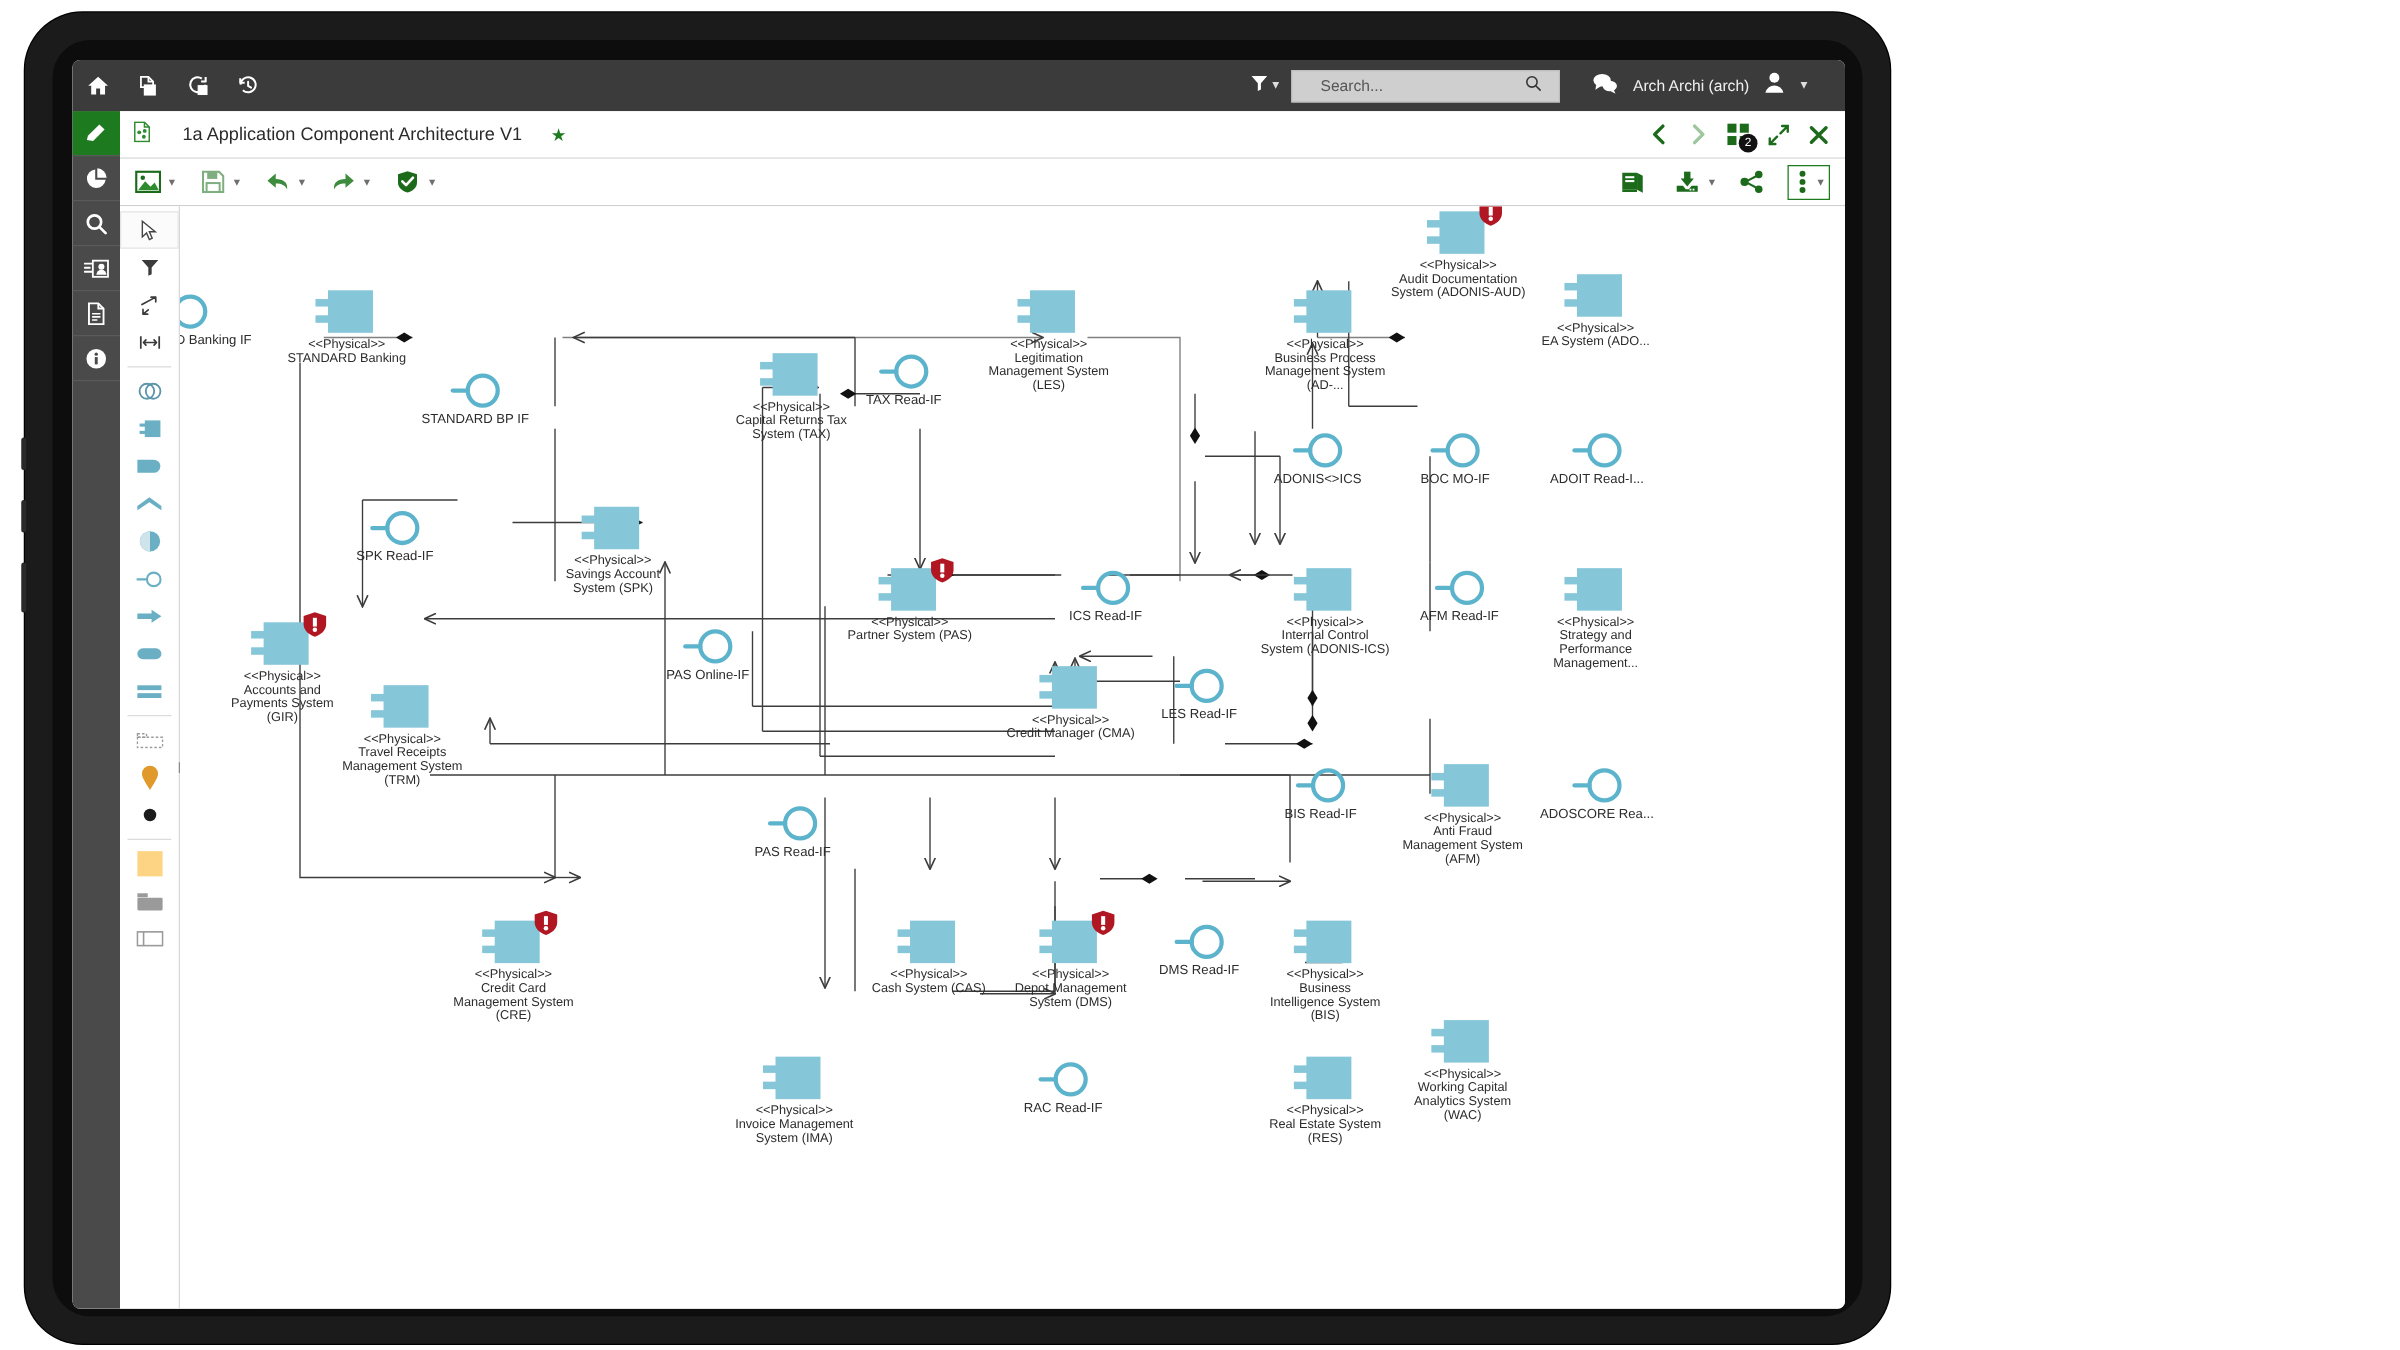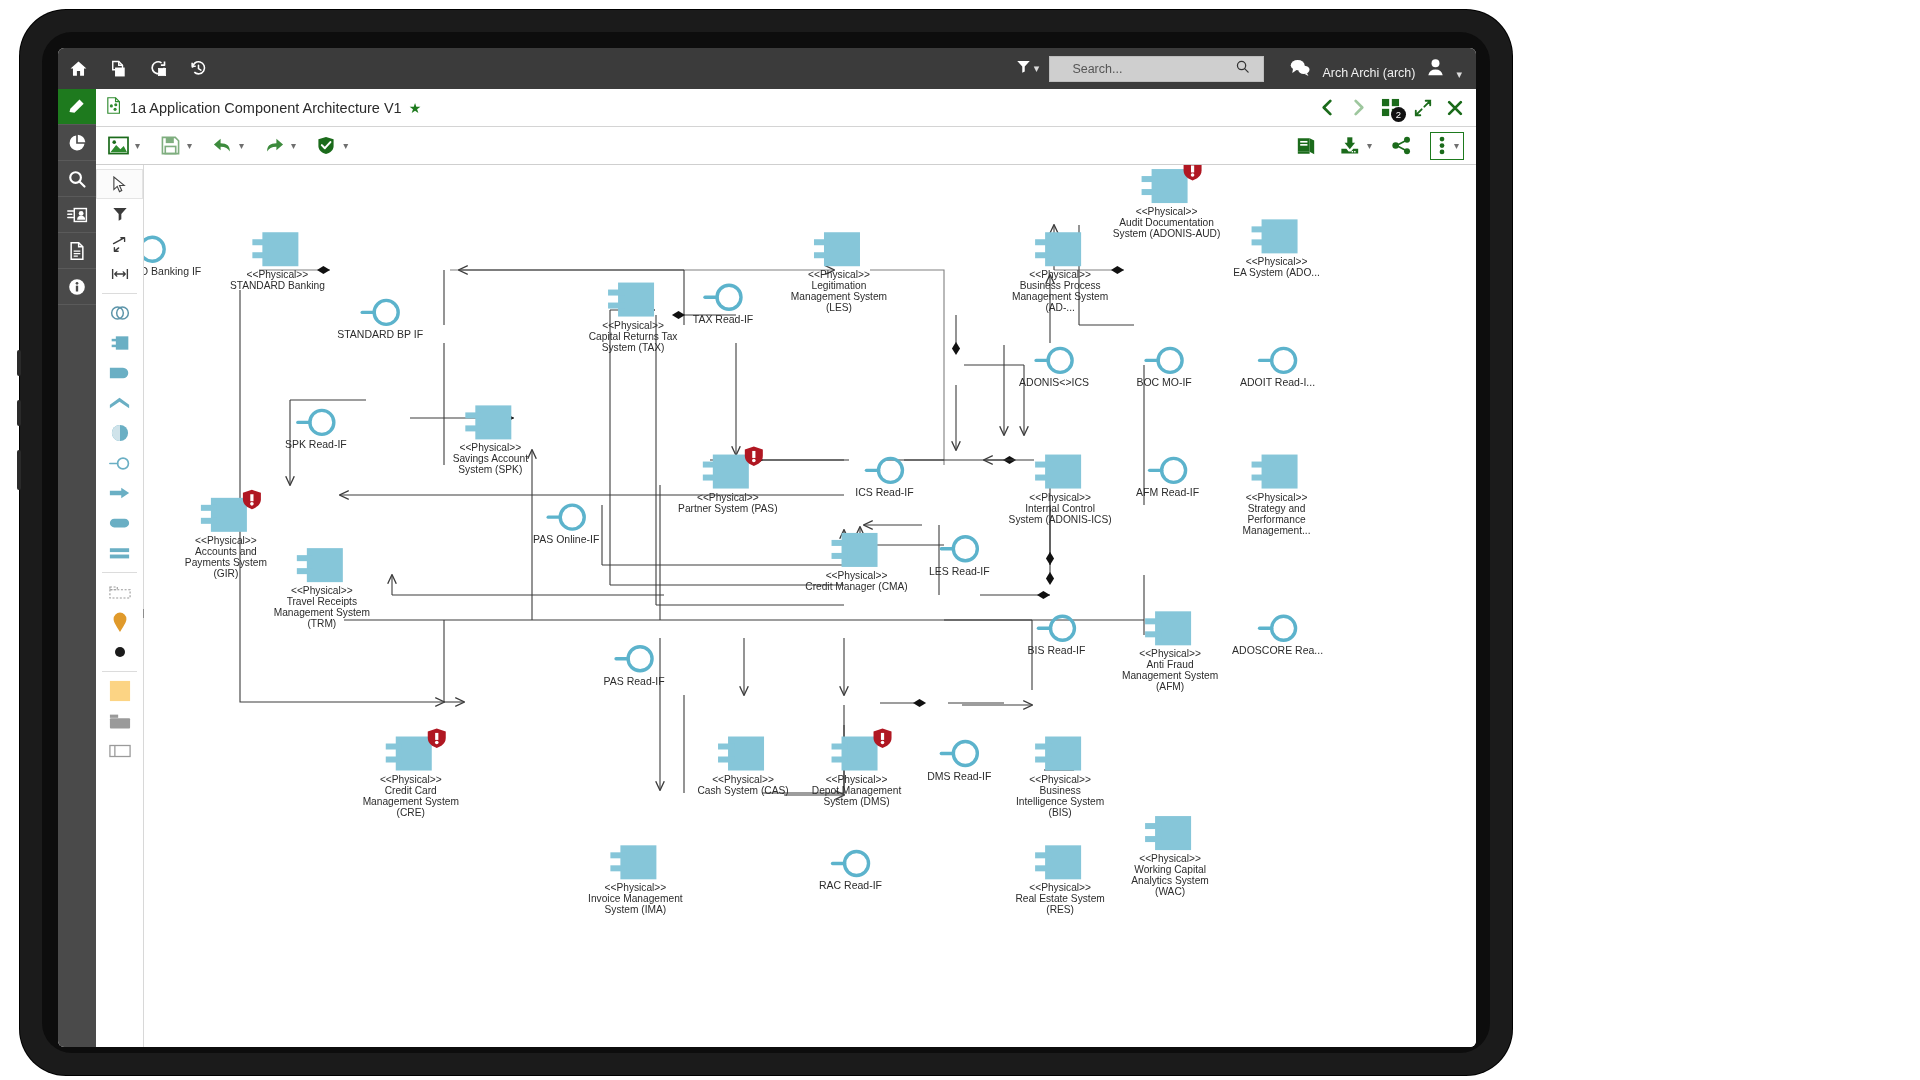--- a/index.html
+++ b/index.html
@@ -77,22 +77,22 @@
     border: 1px solid #bdbdbd;
   }
   #searchbox input {
     flex: 1 1 auto;
     border: none; outline: none; background: transparent;
     font-family: "Liberation Sans", sans-serif;
     font-size: 12.5px; color: #333;
   }
   #searchbox input::placeholder { color: #565656; }
   #topbar-right {
-    display: flex; align-items: flex-end; gap: 12px;
-    padding: 0 14px 0 26px; color: #fff;
+    display: flex; align-items: center; gap: 12px;
+    padding: 0 30px 0 26px; color: #fff;
   }
   #user-name { font-size: 12.5px; color: #f0f0f0; white-space: nowrap; }
 
   
   #left-rail {
     position: absolute; left: 0; top: 41px;
     width: 38px; height: 958px;
     background: #4a4a4a;
   }
   .rail-item {
@@ -104,20 +104,21 @@
   .rail-item.active { background: #1e7a1e; }
 
   
   #doc-bar {
     position: absolute; left: 38px; top: 41px;
     width: 1380px; height: 38px;
     background: #ffffff;
     border-bottom: 1px solid #d4d4d4;
     display: flex; align-items: center;
     padding: 0 12px 0 10px;
+    gap: 16px;
   }
   #doc-title {
     font-size: 14.5px; color: #2b2b2b;
     margin-left: 8px; white-space: nowrap;
   }
   #doc-star { color: #1e7a1e; font-size: 14px; margin-left: 7px; }
   #doc-bar-spacer { flex: 1 1 auto; }
   #doc-actions { display: flex; align-items: center; gap: 14px; }
   .doc-act {
     display: flex; align-items: center; justify-content: center;

